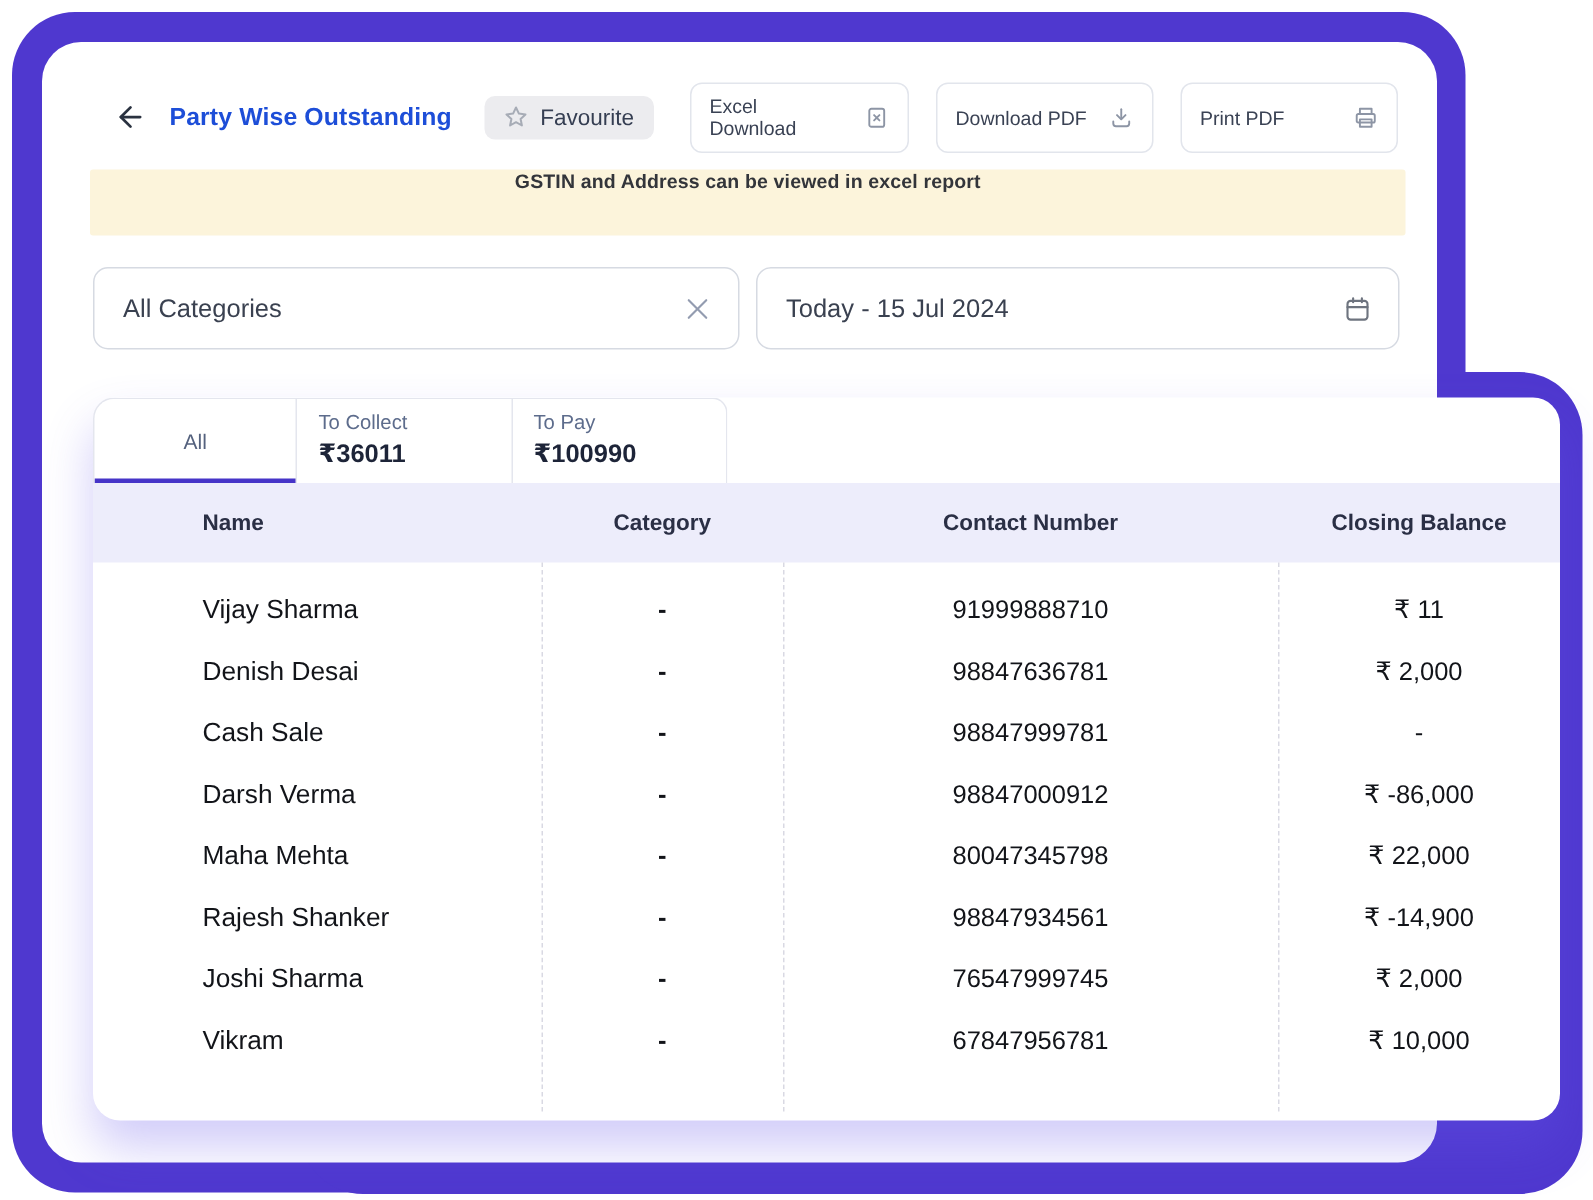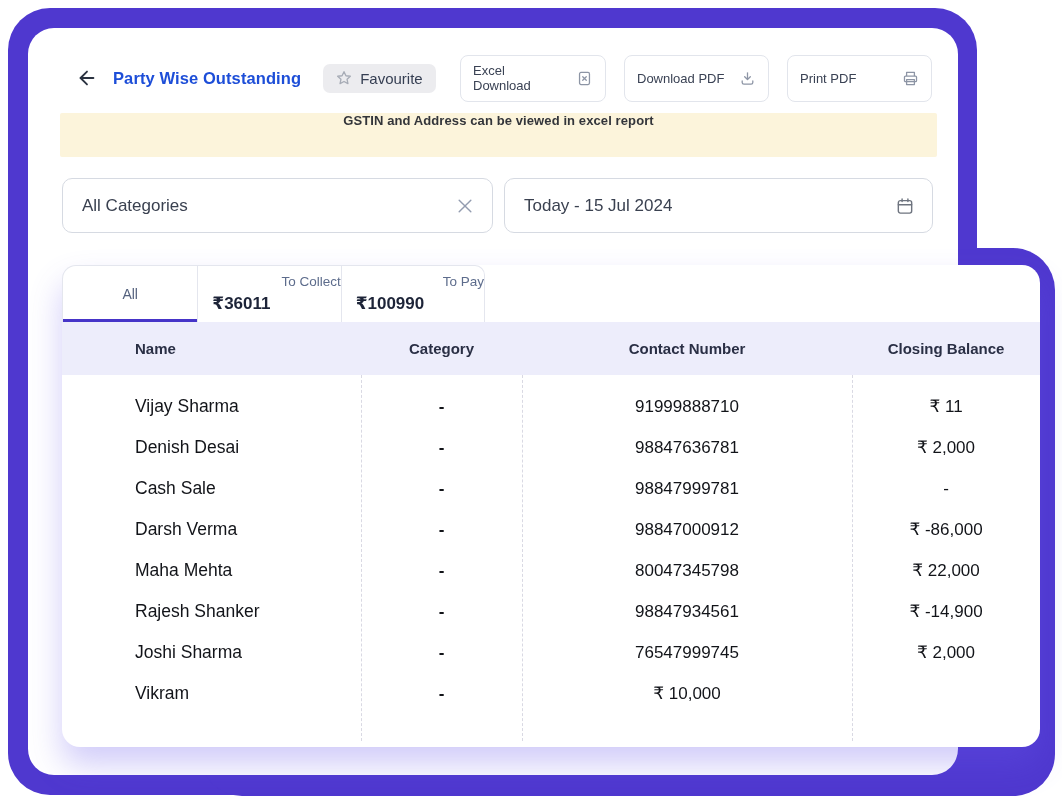--- a/index.html
+++ b/index.html
@@ -31,21 +31,21 @@
   .filter .txt{font-size:17px;color:#3A4150;padding-left:19px;flex:1;}
   .filter .r-ico{margin-right:17px;display:flex;cursor:pointer;}
   .clear-ico{color:#939CB0;}
   .cal-ico{color:#6E747F;}
   
   .table-card{position:absolute;left:62px;top:265px;width:978px;height:482px;background:#ffffff;border-radius:18px;box-shadow:0 18px 32px rgba(104,86,235,.30);}
   .tabs{position:absolute;left:0;top:0;width:423px;height:57px;border:1px solid #E4E6EE;border-bottom:none;border-radius:14px 10px 0 0;box-sizing:border-box;display:flex;background:#fff;overflow:hidden;}
   .tab{box-sizing:border-box;height:100%;cursor:pointer;position:relative;}
   .tab.all{width:135px;display:flex;align-items:center;justify-content:center;font-size:14px;color:#55627E;}
   .tab.stat{width:144px;border-left:1px solid #E4E6EE;padding:8px 0 0 14px;}
-  .tab .small{font-size:13.5px;color:#5D6C8C;text-align:right;}
+  .tab .small{font-size:13.5px;color:#5D6C8C;}
   .tab .amt{font-size:17px;font-weight:700;color:#1D2438;margin-top:4px;}
   .tab-underline{position:absolute;left:0;bottom:0;width:135px;height:3px;background:#4634C8;}
   .thead{position:absolute;left:0;top:57px;width:978px;height:53px;background:#EDEDFB;display:grid;grid-template-columns:299px 161px 330px 188px;align-items:center;}
   .thead .hc{font-size:15px;font-weight:700;color:#2A2F45;text-align:center;}
   .thead .hc.name{text-align:left;padding-left:73px;}
   .tbody{position:absolute;left:0;top:110px;width:978px;}
   .row{display:grid;grid-template-columns:299px 161px 330px 188px;height:41px;align-items:center;cursor:pointer;}
   .row:first-child{margin-top:11px;}
   .cell{font-size:17px;color:#121419;text-align:center;}
   .cell.name{text-align:left;padding-left:73px;font-size:17.5px;}
@@ -203,20 +203,21 @@
       </div>
       <div class="row">
         <div class="cell name">Joshi Sharma</div>
         <div class="cell cat">-</div>
         <div class="cell">76547999745</div>
         <div class="cell">₹ 2,000</div>
       </div>
       <div class="row">
         <div class="cell name">Vikram</div>
         <div class="cell cat">-</div>
+        <div class="cell">67847956781</div>
         <div class="cell">₹ 10,000</div>
       </div>
     </div>
 
     <div class="vline vl1"></div>
     <div class="vline vl2"></div>
     <div class="vline vl3"></div>
   </div>
 </div>
 

